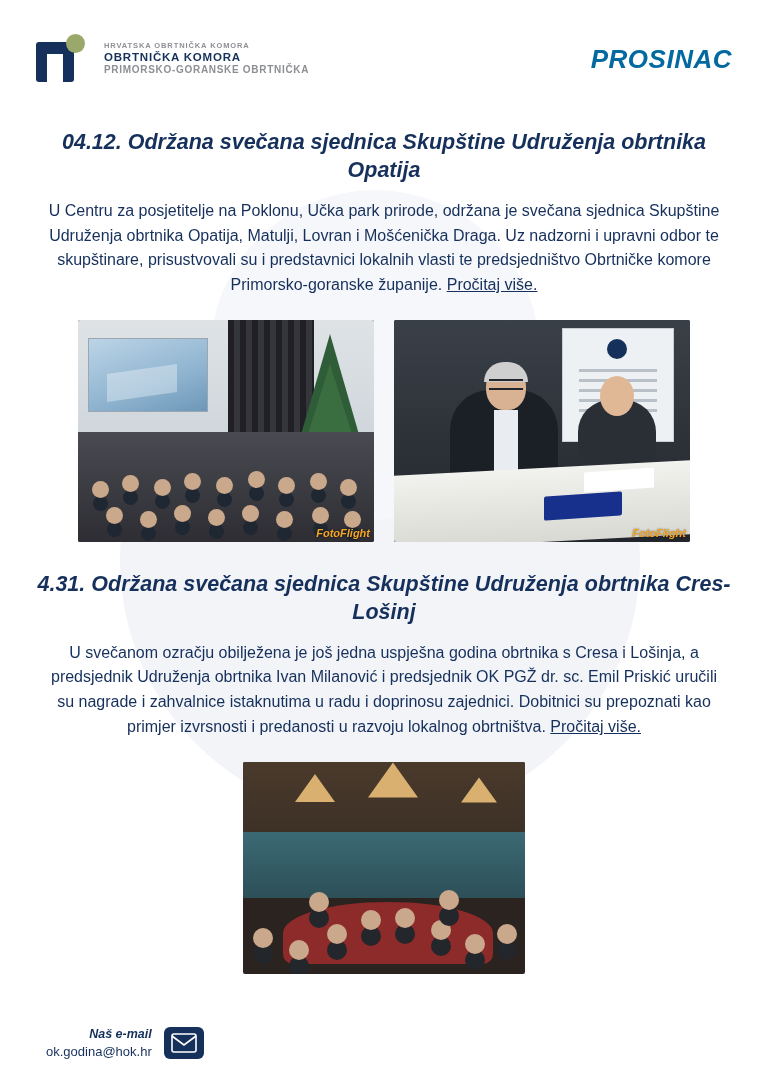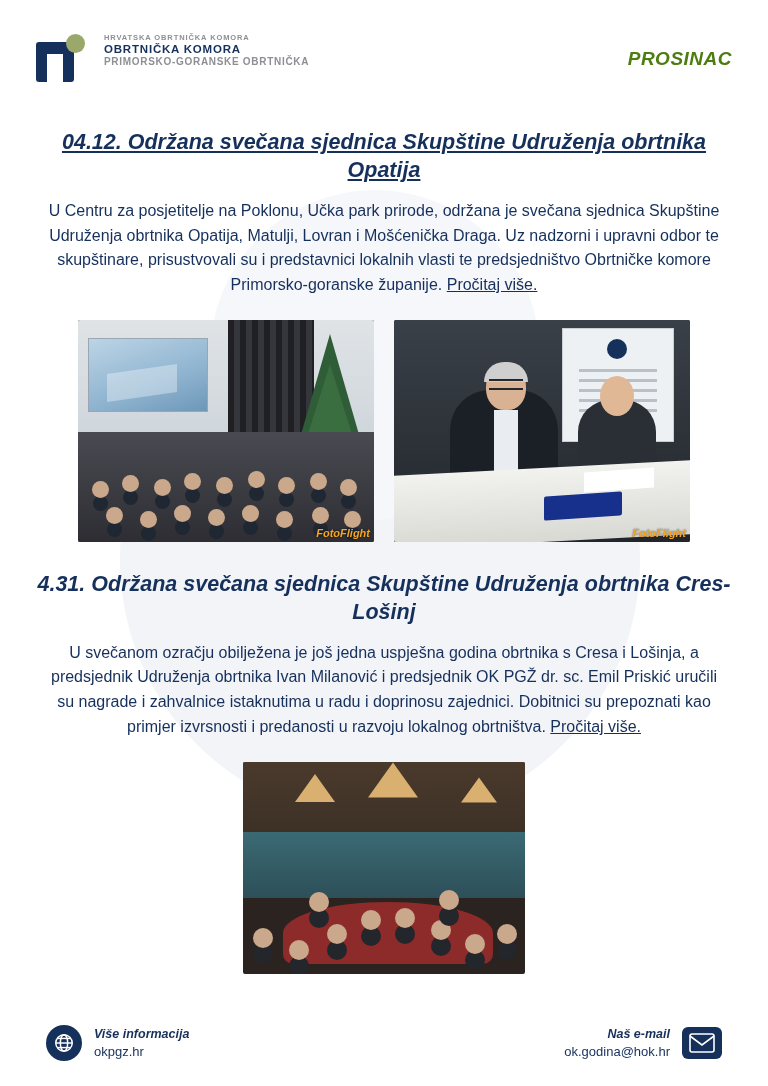--- a/index.html
+++ b/index.html
@@ -47,20 +47,21 @@
 
   
   .header {
     display: flex;
     align-items: center;
     justify-content: space-between;
     padding: 34px 36px 0 36px;
   }
   .brand {
     display: flex;
+    align-items: center;
     gap: 10px;
   }
   .brand-mark {
     width: 58px;
     height: 50px;
     position: relative;
     flex: 0 0 auto;
   }
   .brand-mark .sq {
     position: absolute;
@@ -103,41 +104,41 @@
     color: #16305c;
     font-weight: bold;
   }
   .brand-text .l3 {
     font-size: 10px;
     letter-spacing: 0.7px;
     color: #8d8f94;
     font-weight: bold;
   }
   .month {
-    font-size: 19px;
+    font-size: 26px;
     font-weight: bold;
     font-style: italic;
     letter-spacing: 0.5px;
-    color: #4d7c0f;
+    color: #0369a1;
   }
 
   
   .article {
     padding: 0 34px;
   }
   .article-title {
     text-align: center;
     font-size: 21.5px;
     font-weight: bold;
     font-style: italic;
     line-height: 1.32;
     color: #16305c;
     margin: 0;
   }
-  .article-1 .article-title { margin-top: 44px; text-decoration: underline; }
+  .article-1 .article-title { margin-top: 44px; }
   .article-2 .article-title { margin-top: 28px; }
 
   .article-body {
     text-align: center;
     font-size: 16px;
     line-height: 1.55;
     color: #16305c;
     margin: 14px 12px 0 12px;
     font-weight: 400;
   }
@@ -464,35 +465,20 @@
           <div class="g" style="left:254px; bottom:30px;"></div>
           <div class="g" style="left:66px; bottom:62px;"></div>
           <div class="g" style="left:196px; bottom:64px;"></div>
         </div>
         <div class="wm"></div>
       </div>
     </div>
   </div>
 
   <div class="footer">
-    <div class="footer-item">
-      <div class="footer-ico">
-        <svg width="22" height="22" viewBox="0 0 24 24" fill="none" stroke="#ffffff" stroke-width="1.6">
-          <circle cx="12" cy="12" r="9"></circle>
-          <ellipse cx="12" cy="12" rx="4" ry="9"></ellipse>
-          <line x1="3" y1="12" x2="21" y2="12"></line>
-          <line x1="4.5" y1="7" x2="19.5" y2="7"></line>
-          <line x1="4.5" y1="17" x2="19.5" y2="17"></line>
-        </svg>
-      </div>
-      <div class="footer-txt">
-        <div class="ft-label">Više informacija</div>
-        <div class="ft-value">okpgz.hr</div>
-      </div>
-    </div>
 
     <div class="footer-item footer-right">
       <div class="footer-txt">
         <div class="ft-label">Naš e-mail</div>
         <div class="ft-value">ok.godina@hok.hr</div>
       </div>
       <div class="footer-ico mail">
         <svg width="26" height="20" viewBox="0 0 26 20" fill="none" stroke="#ffffff" stroke-width="1.6">
           <rect x="1" y="1" width="24" height="18" rx="2"></rect>
           <path d="M1 3 L13 12 L25 3"></path>

